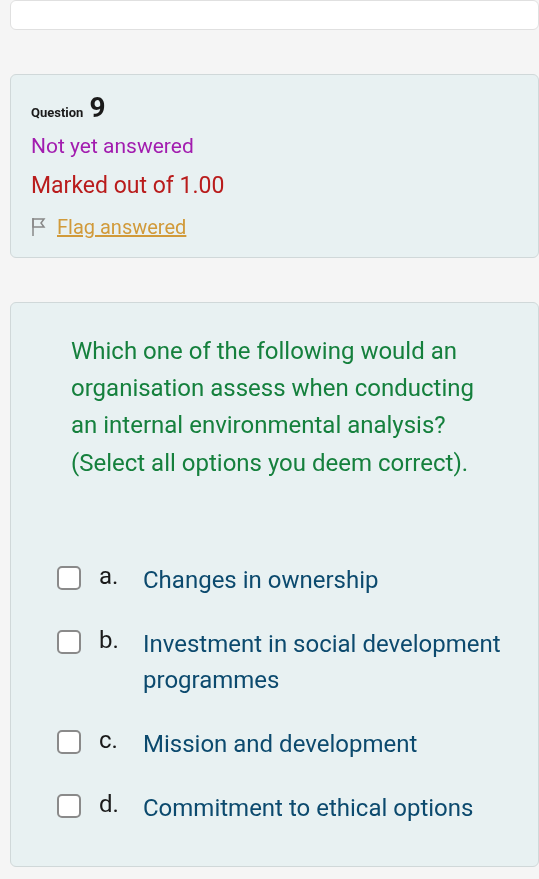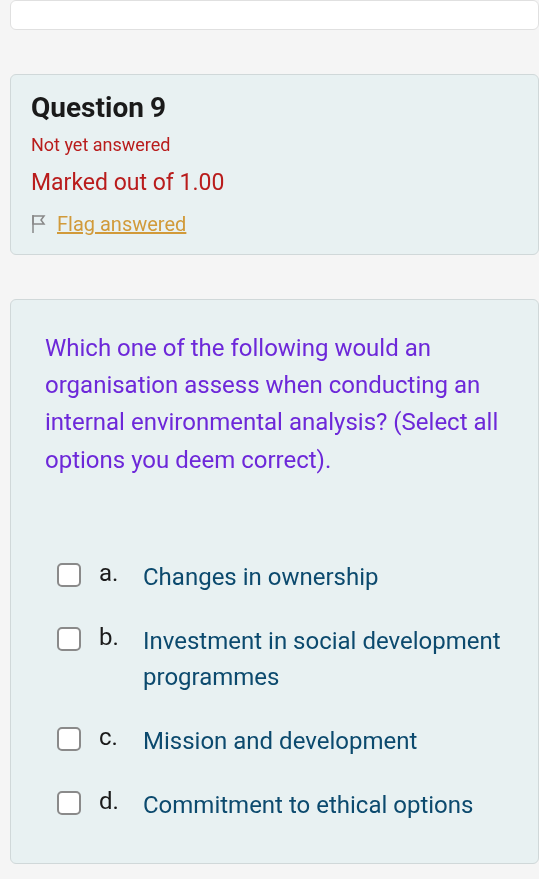--- a/index.html
+++ b/index.html
@@ -32,31 +32,31 @@
       padding: 16px 20px 18px 20px;
     }
     .question-label-row {
       display: flex;
       align-items: baseline;
       gap: 6px;
       margin-bottom: 10px;
     }
     .question-word {
       font-weight: 700;
-      font-size: 28px;
+      font-size: 13px;
       color: #1a1a1a;
     }
     .question-number {
       font-weight: 700;
       font-size: 28px;
       color: #1a1a1a;
     }
     .status-text {
-      font-size: 18px;
-      color: #b91c1c;
+      font-size: 21px;
+      color: #a21caf;
       margin-bottom: 14px;
     }
     .marks-text {
       font-size: 23px;
       color: #b91c1c;
       margin-bottom: 16px;
     }
     .flag-row {
       display: flex;
       align-items: center;
@@ -73,22 +73,23 @@
       text-decoration: underline;
       cursor: pointer;
     }
     .question-body {
       padding: 30px 34px 40px 34px;
       margin-top: 44px;
     }
     .question-text {
       font-size: 24px;
       line-height: 1.55;
-      color: #6d28d9;
+      color: #15803d;
       margin-bottom: 80px;
+      margin-left: 26px;
     }
     .options {
       display: flex;
       flex-direction: column;
       gap: 28px;
       padding-left: 12px;
     }
     .option-row {
       display: flex;
       align-items: flex-start;

